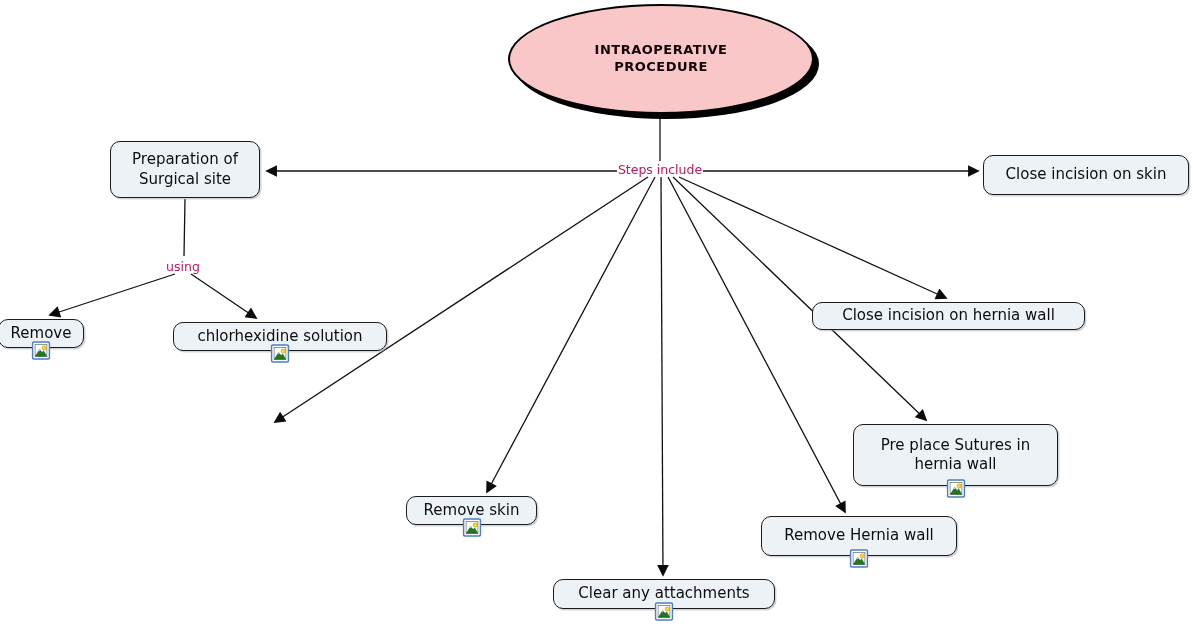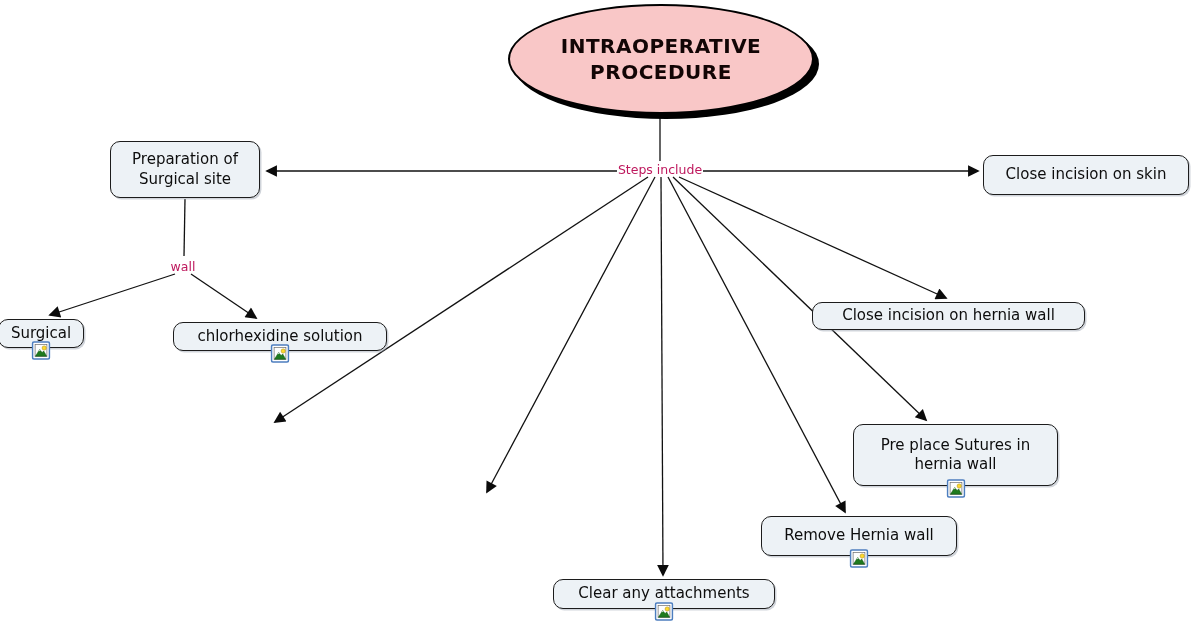--- a/index.html
+++ b/index.html
@@ -44,21 +44,21 @@
   .root-ellipse{
     position:absolute;left:508px;top:4px;
     width:306px;height:110px;border-radius:50%;
     background:#f9c7c7;border:2.4px solid #000;
     box-sizing:border-box;
     display:flex;align-items:center;justify-content:center;
     text-align:center;cursor:pointer;
   }
   .root-ellipse .root-label{
     width:210px;
-    font-weight:bold;font-size:20px;line-height:1.3;
+    font-weight:bold;font-size:13px;line-height:1.3;
     letter-spacing:.5px;color:#120505;
   }
 
   
   .link-label{
     position:absolute;transform:translateX(-50%);
     font-size:12.5px;color:#be185d;white-space:nowrap;
     cursor:pointer;
   }
   #lbl-steps{left:660px;top:162px;}
@@ -102,32 +102,32 @@
       <line x1="191" y1="274" x2="256" y2="318" marker-end="url(#arw)"></line>
     </g>
   </svg>
 
   <div class="root-shadow"></div>
   <div class="root-ellipse">
     <div class="root-label">INTRAOPERATIVE PROCEDURE</div>
   </div>
 
   <div class="link-label" id="lbl-steps">Steps include</div>
-  <div class="link-label" id="lbl-using">wall</div>
+  <div class="link-label" id="lbl-using">using</div>
 
   <div class="node" id="n-preparation">
     <span>Preparation of Surgical site</span>
   </div>
 
   <div class="node" id="n-close-skin">
     <span>Close incision on skin</span>
   </div>
 
   <div class="node" id="n-alcohol">
-    <span>Surgical</span>
+    <span>Remove</span>
     <svg class="res-icon" viewBox="0 0 19 19">
       <rect x="1" y="1" width="17" height="17" rx="1.5" fill="#ffffff" stroke="#4d7ebf" stroke-width="1.6"></rect>
       <rect x="3.6" y="3.6" width="11.8" height="11.8" fill="#fefefe" stroke="#6b6b6b" stroke-width="0.7"></rect>
       <circle cx="12.7" cy="7" r="2.1" fill="#ffd92e" stroke="#b8960b" stroke-width="0.6"></circle>
       <path d="M3.9 15.2 L8.2 8.4 L10.6 11.6 L12.2 9.9 L15.2 15.2 Z" fill="#1e7a1e" stroke="#145214" stroke-width="0.5"></path>
       <path d="M7.5 9.5 L8.2 8.4 L9.1 9.6 L8.3 10.3 Z" fill="#e8f4e8"></path>
     </svg>
   </div>
 
   <div class="node" id="n-chlorhexidine">
@@ -135,20 +135,30 @@
     <svg class="res-icon" viewBox="0 0 19 19">
       <rect x="1" y="1" width="17" height="17" rx="1.5" fill="#ffffff" stroke="#4d7ebf" stroke-width="1.6"></rect>
       <rect x="3.6" y="3.6" width="11.8" height="11.8" fill="#fefefe" stroke="#6b6b6b" stroke-width="0.7"></rect>
       <circle cx="12.7" cy="7" r="2.1" fill="#ffd92e" stroke="#b8960b" stroke-width="0.6"></circle>
       <path d="M3.9 15.2 L8.2 8.4 L10.6 11.6 L12.2 9.9 L15.2 15.2 Z" fill="#1e7a1e" stroke="#145214" stroke-width="0.5"></path>
       <path d="M7.5 9.5 L8.2 8.4 L9.1 9.6 L8.3 10.3 Z" fill="#e8f4e8"></path>
     </svg>
   </div>
 
 
+  <div class="node" id="n-remove-skin">
+    <span>Remove skin</span>
+    <svg class="res-icon" viewBox="0 0 19 19">
+      <rect x="1" y="1" width="17" height="17" rx="1.5" fill="#ffffff" stroke="#4d7ebf" stroke-width="1.6"></rect>
+      <rect x="3.6" y="3.6" width="11.8" height="11.8" fill="#fefefe" stroke="#6b6b6b" stroke-width="0.7"></rect>
+      <circle cx="12.7" cy="7" r="2.1" fill="#ffd92e" stroke="#b8960b" stroke-width="0.6"></circle>
+      <path d="M3.9 15.2 L8.2 8.4 L10.6 11.6 L12.2 9.9 L15.2 15.2 Z" fill="#1e7a1e" stroke="#145214" stroke-width="0.5"></path>
+      <path d="M7.5 9.5 L8.2 8.4 L9.1 9.6 L8.3 10.3 Z" fill="#e8f4e8"></path>
+    </svg>
+  </div>
 
   <div class="node" id="n-clear">
     <span>Clear any attachments</span>
     <svg class="res-icon" viewBox="0 0 19 19">
       <rect x="1" y="1" width="17" height="17" rx="1.5" fill="#ffffff" stroke="#4d7ebf" stroke-width="1.6"></rect>
       <rect x="3.6" y="3.6" width="11.8" height="11.8" fill="#fefefe" stroke="#6b6b6b" stroke-width="0.7"></rect>
       <circle cx="12.7" cy="7" r="2.1" fill="#ffd92e" stroke="#b8960b" stroke-width="0.6"></circle>
       <path d="M3.9 15.2 L8.2 8.4 L10.6 11.6 L12.2 9.9 L15.2 15.2 Z" fill="#1e7a1e" stroke="#145214" stroke-width="0.5"></path>
       <path d="M7.5 9.5 L8.2 8.4 L9.1 9.6 L8.3 10.3 Z" fill="#e8f4e8"></path>
     </svg>

